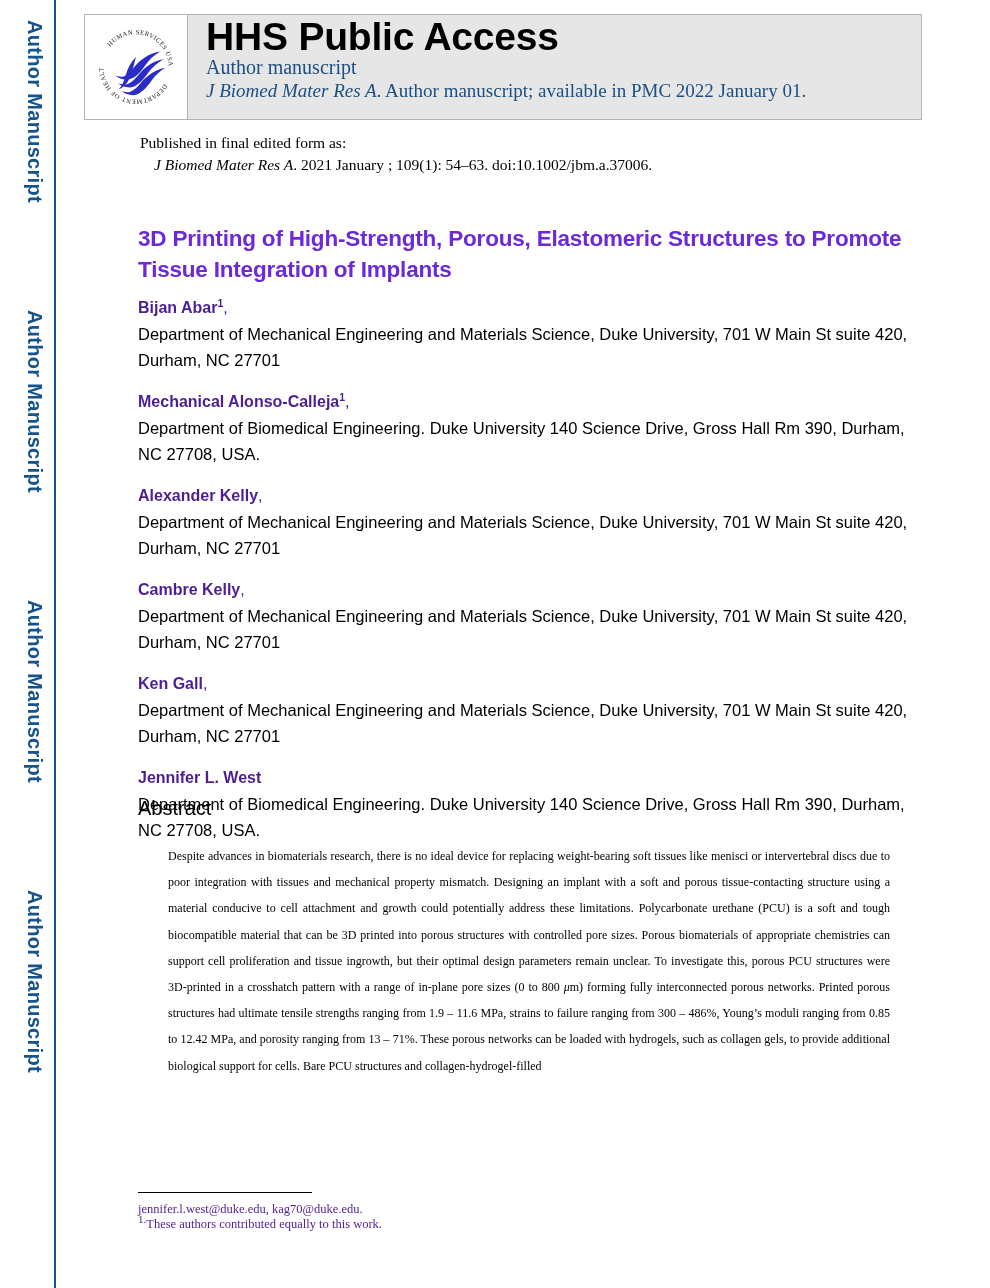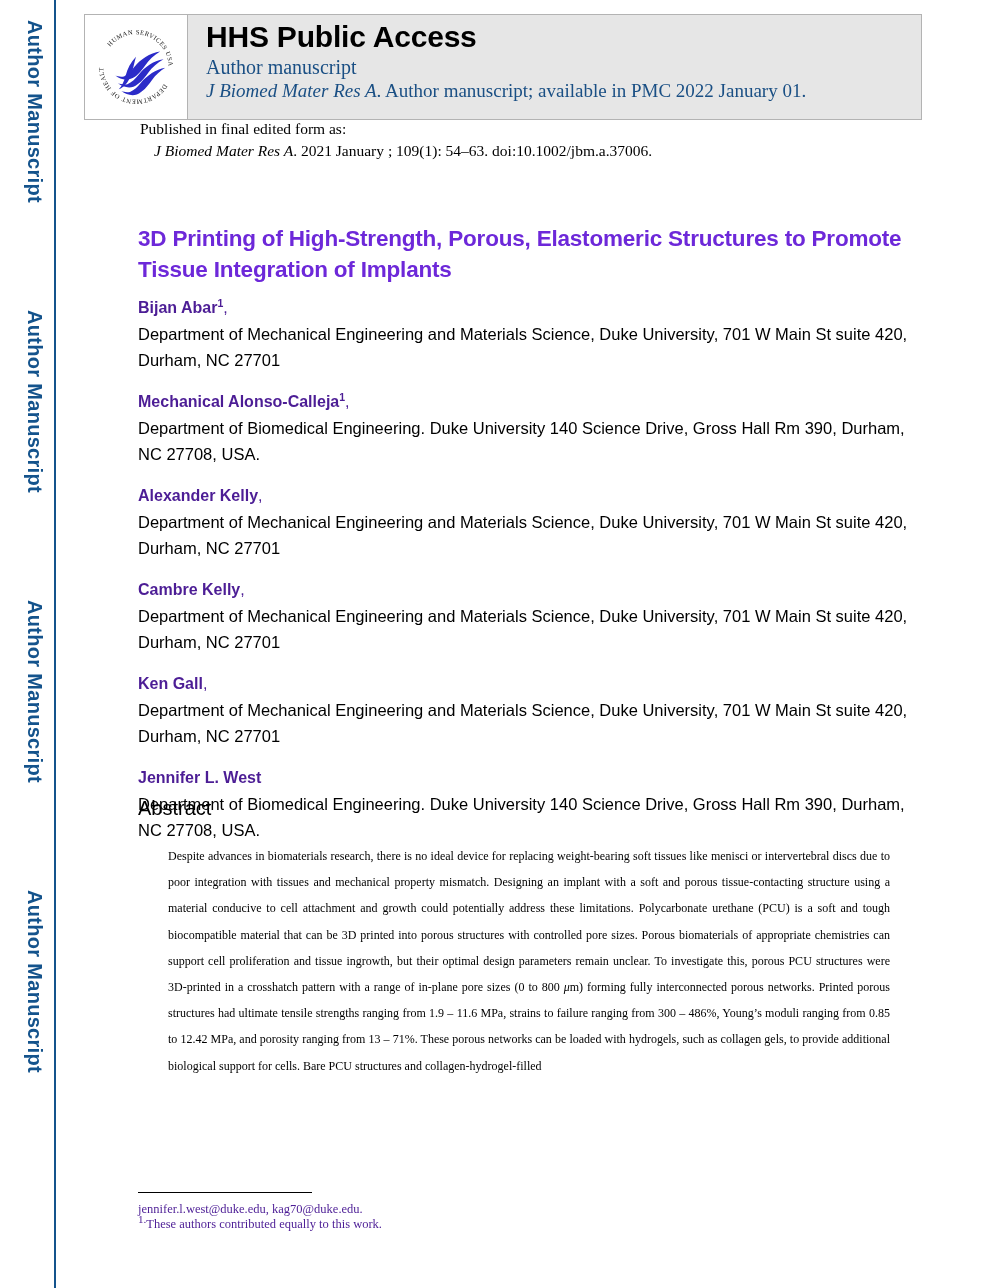--- a/index.html
+++ b/index.html
@@ -84,21 +84,21 @@
   }
   #logo-box svg { display: block; }
   #banner-text {
     flex: 1;
     padding: 4px 0 0 18px;
     box-sizing: border-box;
   }
   #hhs-title {
     font-family: "Liberation Sans", sans-serif;
     font-weight: bold;
-    font-size: 30px;
+    font-size: 39px;
     line-height: 36px;
     color: #000;
     letter-spacing: -0.2px;
   }
   #hhs-sub {
     font-family: "Liberation Serif", serif;
     font-size: 20px;
     line-height: 25px;
     color: #1a4f84;
   }
@@ -107,21 +107,21 @@
     font-size: 19px;
     line-height: 22px;
     color: #1a4f84;
   }
   #hhs-cite .ital { font-style: italic; }
 
   
   #pubinfo {
     position: absolute;
     left: 64px;
-    top: 118px;
+    top: 132px;
     width: 780px;
     font-family: "Liberation Serif", serif;
     font-size: 15.5px;
     line-height: 22px;
     color: #000;
   }
   #pubinfo .indent { padding-left: 14px; }
   #pubinfo .ital { font-style: italic; }
 
   

